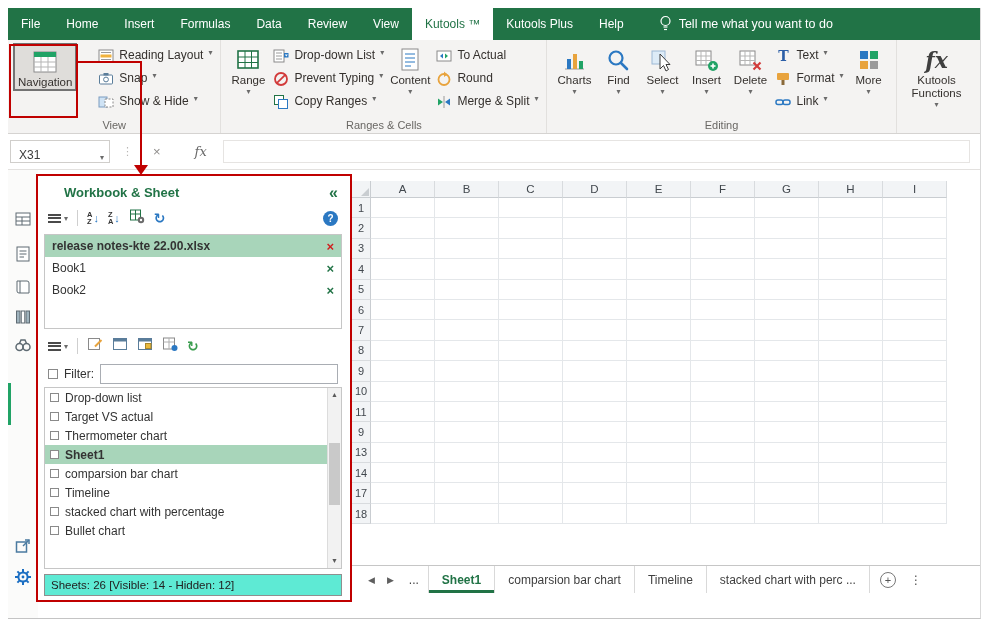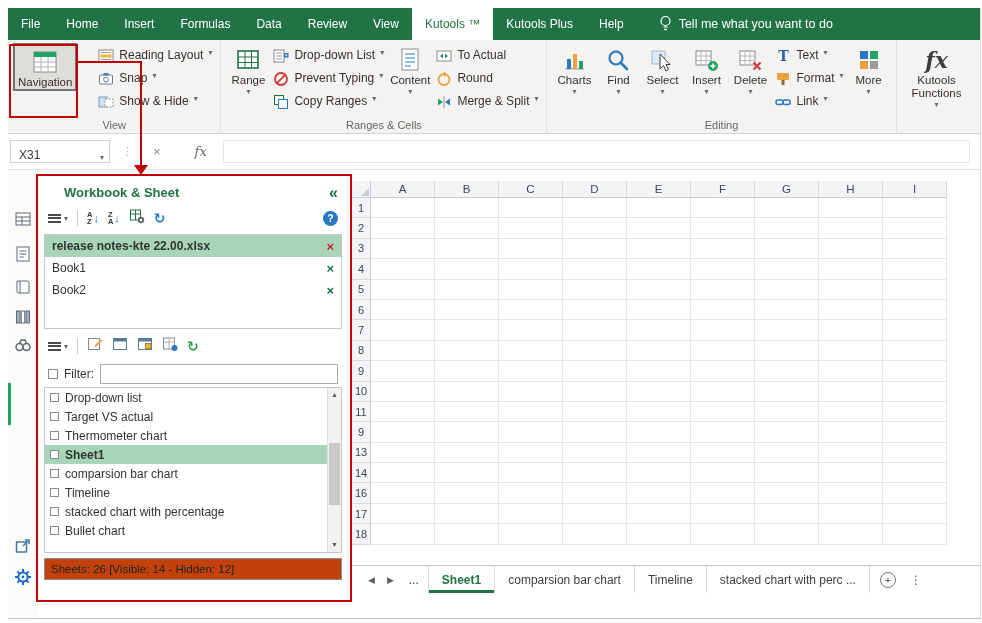--- a/index.html
+++ b/index.html
@@ -66,21 +66,21 @@
 .flabel{font-size:12px;color:#333}
 .filterinput{flex:1;height:20px;border:1px solid #a9adb3;background:#fff;font-size:12px;padding:0 4px;font-family:inherit}
 .slbox{flex:1 1 auto;margin:0 6px;border:1px solid #c6c6c6;display:flex;overflow:hidden;background:#fff}
 .slist{flex:1;overflow:hidden}
 .srow{height:19px;display:flex;align-items:center;gap:6px;padding:0 5px;font-size:12px;color:#333;white-space:nowrap}
 .srow.sel{background:#a8d5ba;font-weight:bold}
 .sscroll{width:14px;background:#f2f2f2;border-left:1px solid #dcdcdc;position:relative;flex:0 0 auto}
 .sarr{position:absolute;left:0;right:0;text-align:center;font-size:7px;color:#5a5a5a;line-height:14px;height:14px}
 .sarr.top{top:0}.sarr.bottom{bottom:0}
 .sthumb{position:absolute;left:1px;right:1px;top:55px;height:62px;background:#c9c9c9}
-.status{height:22px;margin:5px 6px 20px;border:1px solid #8f8f8f;display:flex;align-items:center;padding:0 6px;font-size:11.5px;color:#222;background:#c2410c;flex:0 0 auto}
+.status{height:22px;margin:5px 6px 4px;border:1px solid #8f8f8f;display:flex;align-items:center;padding:0 6px;font-size:11.5px;color:#222;background:#5eead4;flex:0 0 auto}
 
 .gridwrap{position:absolute;left:344px;top:11px}
 .grow{display:flex}
 .gcorner{width:19px;height:17px;background:#f2f4f6;border-right:1px solid #c9cdd1;border-bottom:1px solid #c9cdd1;position:relative}
 .tri{position:absolute;right:1px;bottom:1px;width:0;height:0;border-left:8px solid transparent;border-bottom:8px solid #c9cdd1}
 .gcol{width:64px;height:17px;background:#f2f4f6;border-right:1px solid #d8dbde;border-bottom:1px solid #c9cdd1;display:flex;align-items:center;justify-content:center;font-size:11.5px;color:#41474d}
 .grh{width:19px;height:20.4px;background:#f2f4f6;border-right:1px solid #c9cdd1;border-bottom:1px solid #d8dbde;display:flex;align-items:center;justify-content:center;font-size:11px;color:#41474d}
 .gcell{width:64px;height:20.4px;border-right:1px solid #e4e7ea;border-bottom:1px solid #e4e7ea;background:#fff}
 
 .tabsbar{position:absolute;left:344px;right:0;top:395px;height:28px;display:flex;align-items:stretch;background:#fff;font-size:12px;color:#3f3f3f;border-top:1px solid #c6c6c6;padding-left:10px}
@@ -752,32 +752,20 @@
             <div class="gcell"></div>
             <div class="gcell"></div>
             <div class="gcell"></div>
             <div class="gcell"></div>
             <div class="gcell"></div>
             <div class="gcell"></div>
             <div class="gcell"></div>
             <div class="gcell"></div>
           </div>
           <div class="grow">
-            <div class="grh">16</div>
-            <div class="gcell"></div>
-            <div class="gcell"></div>
-            <div class="gcell"></div>
-            <div class="gcell"></div>
-            <div class="gcell"></div>
-            <div class="gcell"></div>
-            <div class="gcell"></div>
-            <div class="gcell"></div>
-            <div class="gcell"></div>
-          </div>
-          <div class="grow">
             <div class="grh">17</div>
             <div class="gcell"></div>
             <div class="gcell"></div>
             <div class="gcell"></div>
             <div class="gcell"></div>
             <div class="gcell"></div>
             <div class="gcell"></div>
             <div class="gcell"></div>
             <div class="gcell"></div>
             <div class="gcell"></div>

